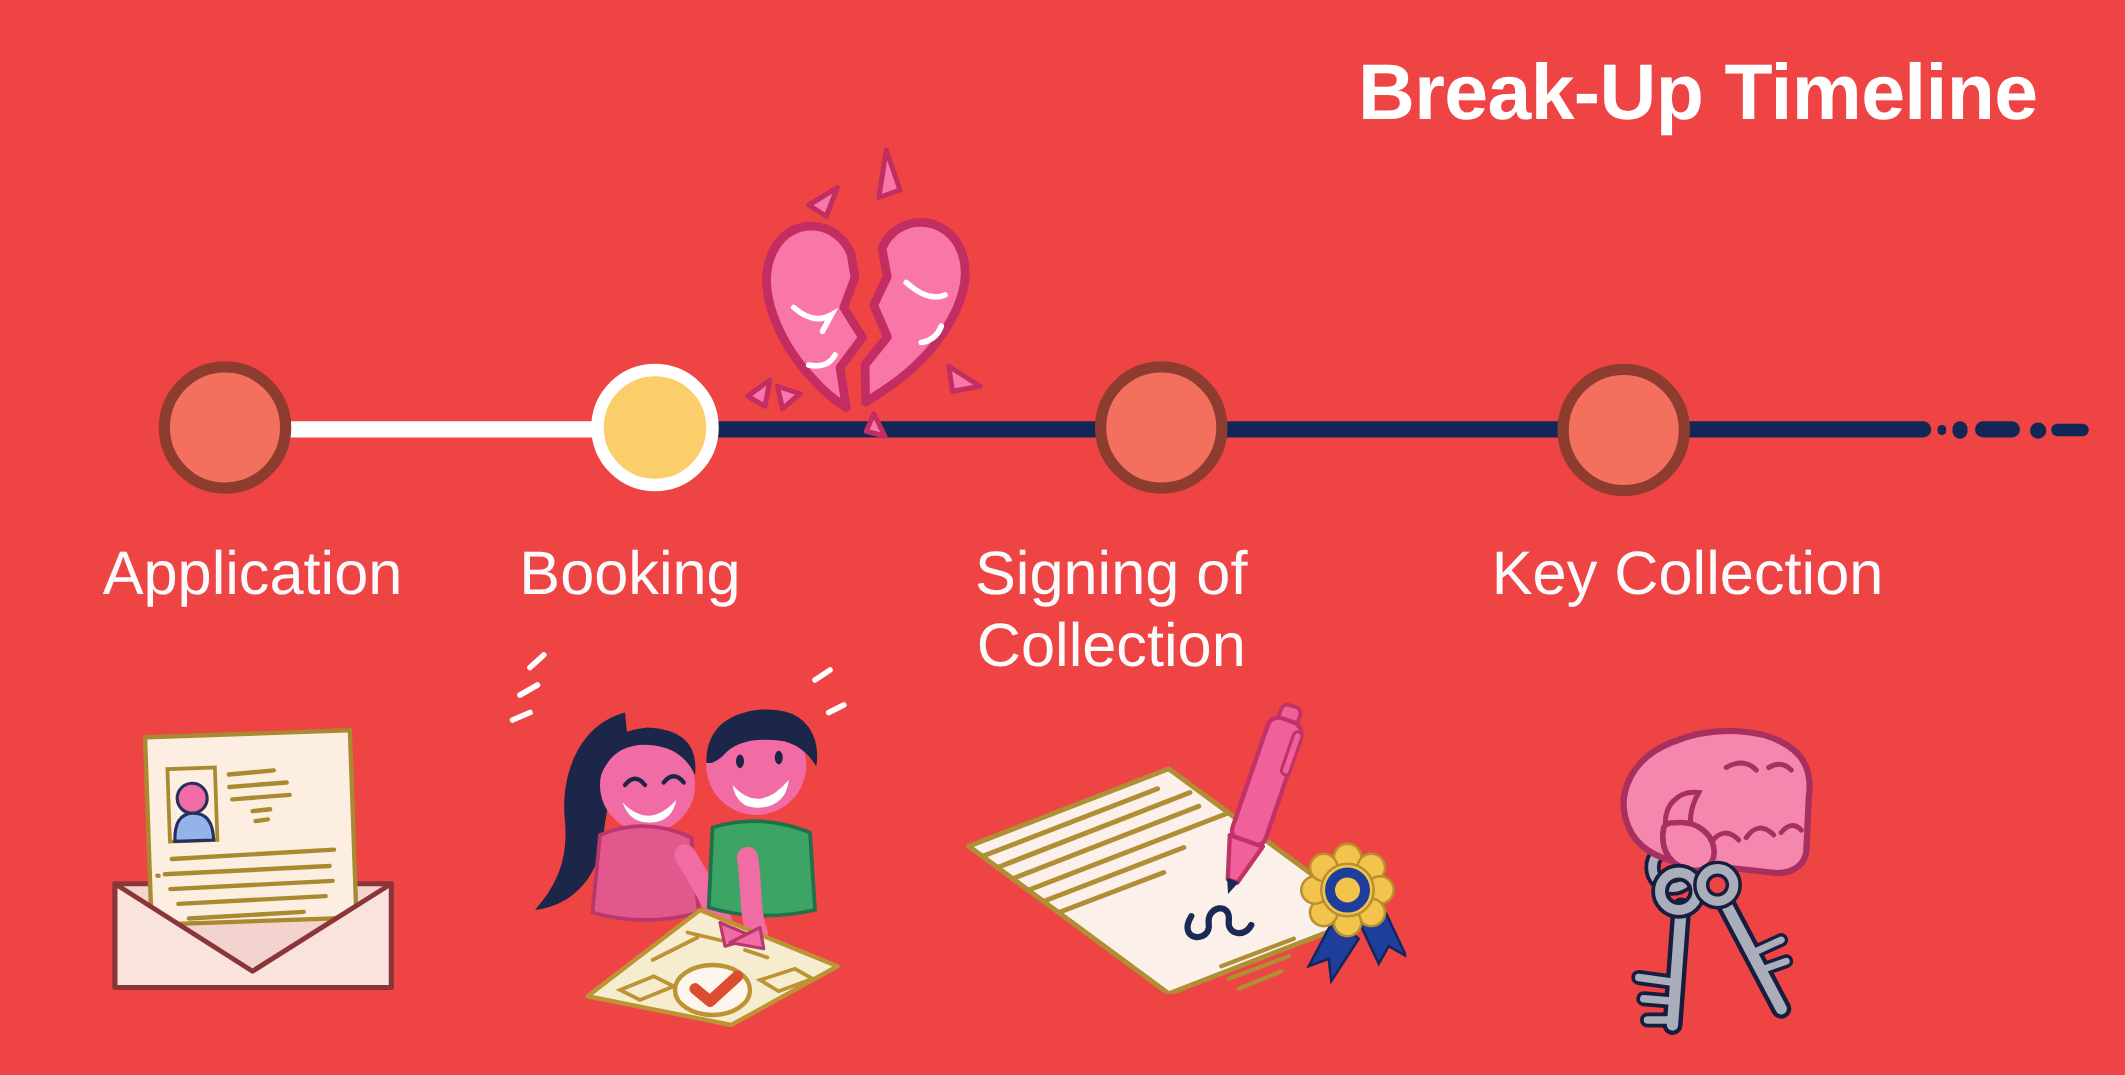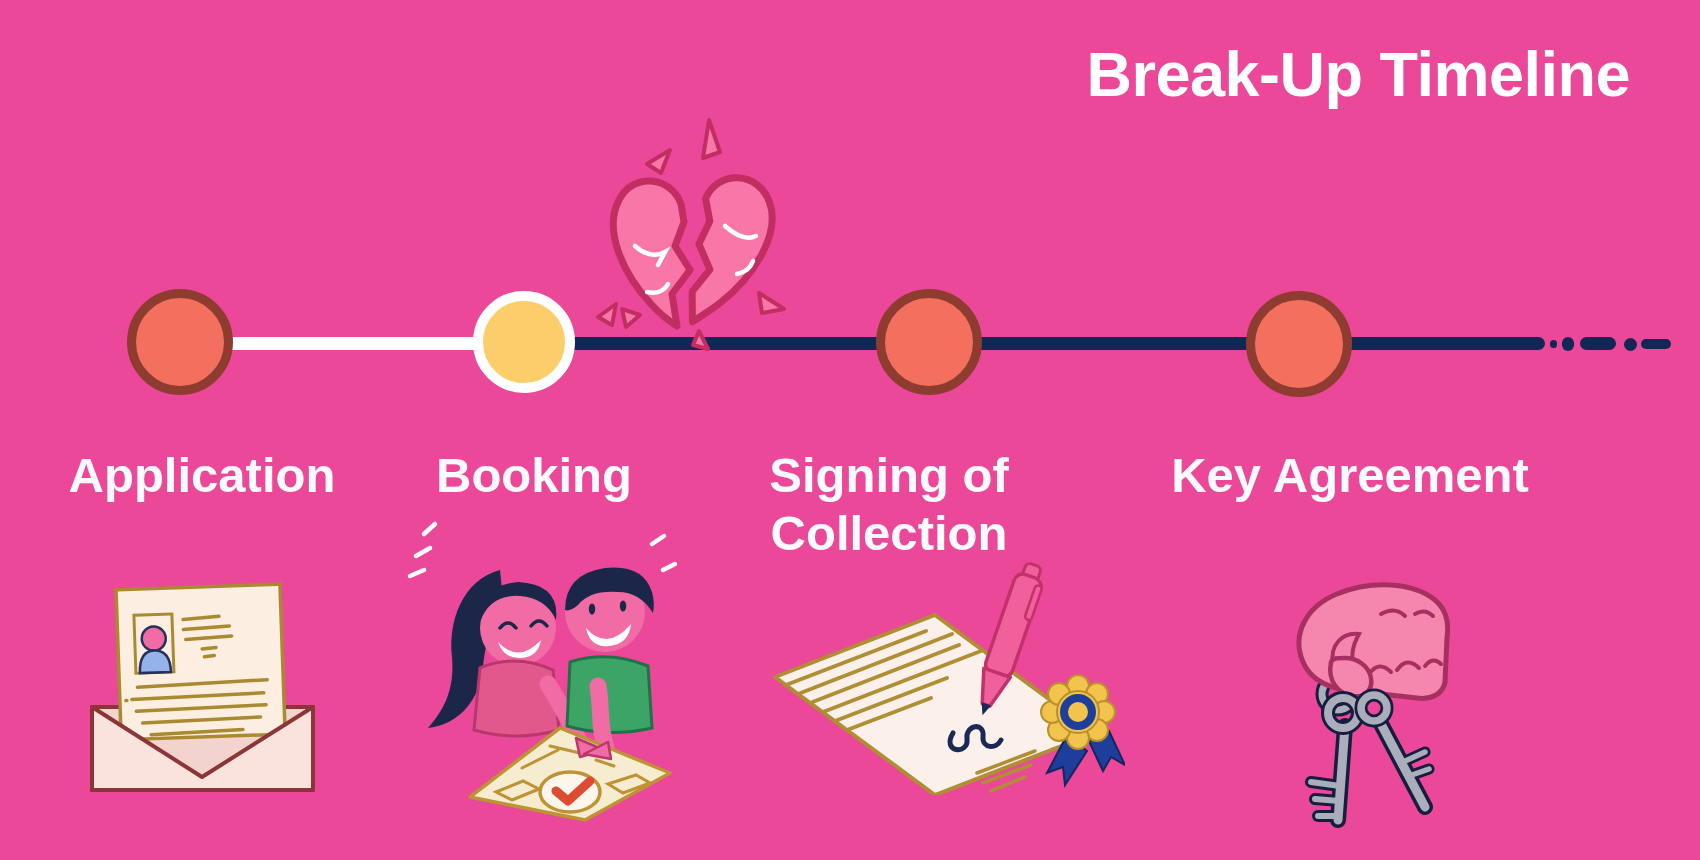--- a/index.html
+++ b/index.html
@@ -1,34 +1,34 @@
 <!DOCTYPE html>
 <html><head>
 <meta charset="utf-8">
 <style>
   html,body{margin:0;padding:0;background:#0d1b3d;}
   .canvas{
     position:relative;width:1700px;height:860px;overflow:hidden;
-    background:#ec4899;
+    background:#ef4444;
     font-family:"Liberation Sans","DejaVu Sans",sans-serif;
   }
   .title{
     position:absolute;top:38px;right:70px;margin:0;
     font-size:63px;font-weight:bold;color:#FFFFFF;letter-spacing:-0.5px;
   }
   .seg{position:absolute;height:13px;border-radius:7px;}
   .seg-done{left:180px;top:337px;width:344px;background:#FFFFFF;z-index:1;}
   .seg-rest{left:524px;top:337px;width:1021px;background:#132757;z-index:1;}
   .dash{position:absolute;background:#132757;z-index:1;}
   .node{position:absolute;border-radius:50%;box-sizing:border-box;z-index:2;}
   .node-orange{width:106px;height:106px;background:#F4705E;border:9px solid #8E3C30;}
   .node-active{width:102px;height:102px;background:#FBCD6B;border:10px solid #FFFFFF;}
   .step-label{
     position:absolute;top:430px;text-align:center;color:#FBFBFD;
-    font-size:49px;line-height:58px;font-weight:700;z-index:2;margin-top:16px;
+    font-size:49px;line-height:58px;font-weight:400;z-index:2;
   }
   .illus{position:absolute;z-index:2;}
   .heart{position:absolute;left:595px;top:112px;z-index:3;}
 </style>
 </head>
 <body>
 
 <div class="canvas">
 
   <h1 class="title">Break-Up Timeline</h1>
@@ -62,23 +62,23 @@
       <path d="M52,52 L75,38 L66,61 Z"></path>
       <path d="M108,46 L114,8 L125,40 Z"></path>
       <path d="M3,205 L21,192 L17,213 Z"></path>
       <path d="M27,197 L45,203 L31,215 Z"></path>
       <path d="M164,181 L189,197 L167,201 Z"></path>
       <path d="M104,219 L113,237 L98,233 Z"></path>
     </g>
   </svg>
 
   <div class="step-label" style="left:52px;width:300px;">Application</div>
-  <div class="step-label" style="left:384px;width:300px;">Booking</div>
+  <div class="step-label" style="left:354px;width:300px;">Booking</div>
   <div class="step-label" style="left:739px;width:300px;">Signing of Collection</div>
-  <div class="step-label" style="left:1170px;width:360px;">Key Agreement</div>
+  <div class="step-label" style="left:1170px;width:360px;">Key Collection</div>
 
   <svg class="illus" style="left:80px;top:545px;" width="240" height="250" viewBox="0 0 240 250">
     <polygon points="12,162 233,162 233,245 12,245" fill="#F3D3CE" stroke="#8C3538" stroke-width="4" stroke-linejoin="round"></polygon>
     <g transform="rotate(-2 120 100)">
       <rect x="38" y="42" width="164" height="150" fill="#FCEFE2" stroke="#AA8A30" stroke-width="3.5"></rect>
       <rect x="55" y="68" width="38" height="58" fill="#FCEFE2" stroke="#AA8A30" stroke-width="3"></rect>
       <circle cx="74" cy="92" r="12" fill="#F16CA4" stroke="#26305C" stroke-width="2.5"></circle>
       <path d="M59,126 Q59,104 74,104 Q90,104 90,126 Z" fill="#93B3EA" stroke="#26305C" stroke-width="2.5"></path>
       <g stroke="#AA8A30" stroke-width="3.5" stroke-linecap="round">
         <line x1="104" y1="74" x2="140" y2="72"></line>

